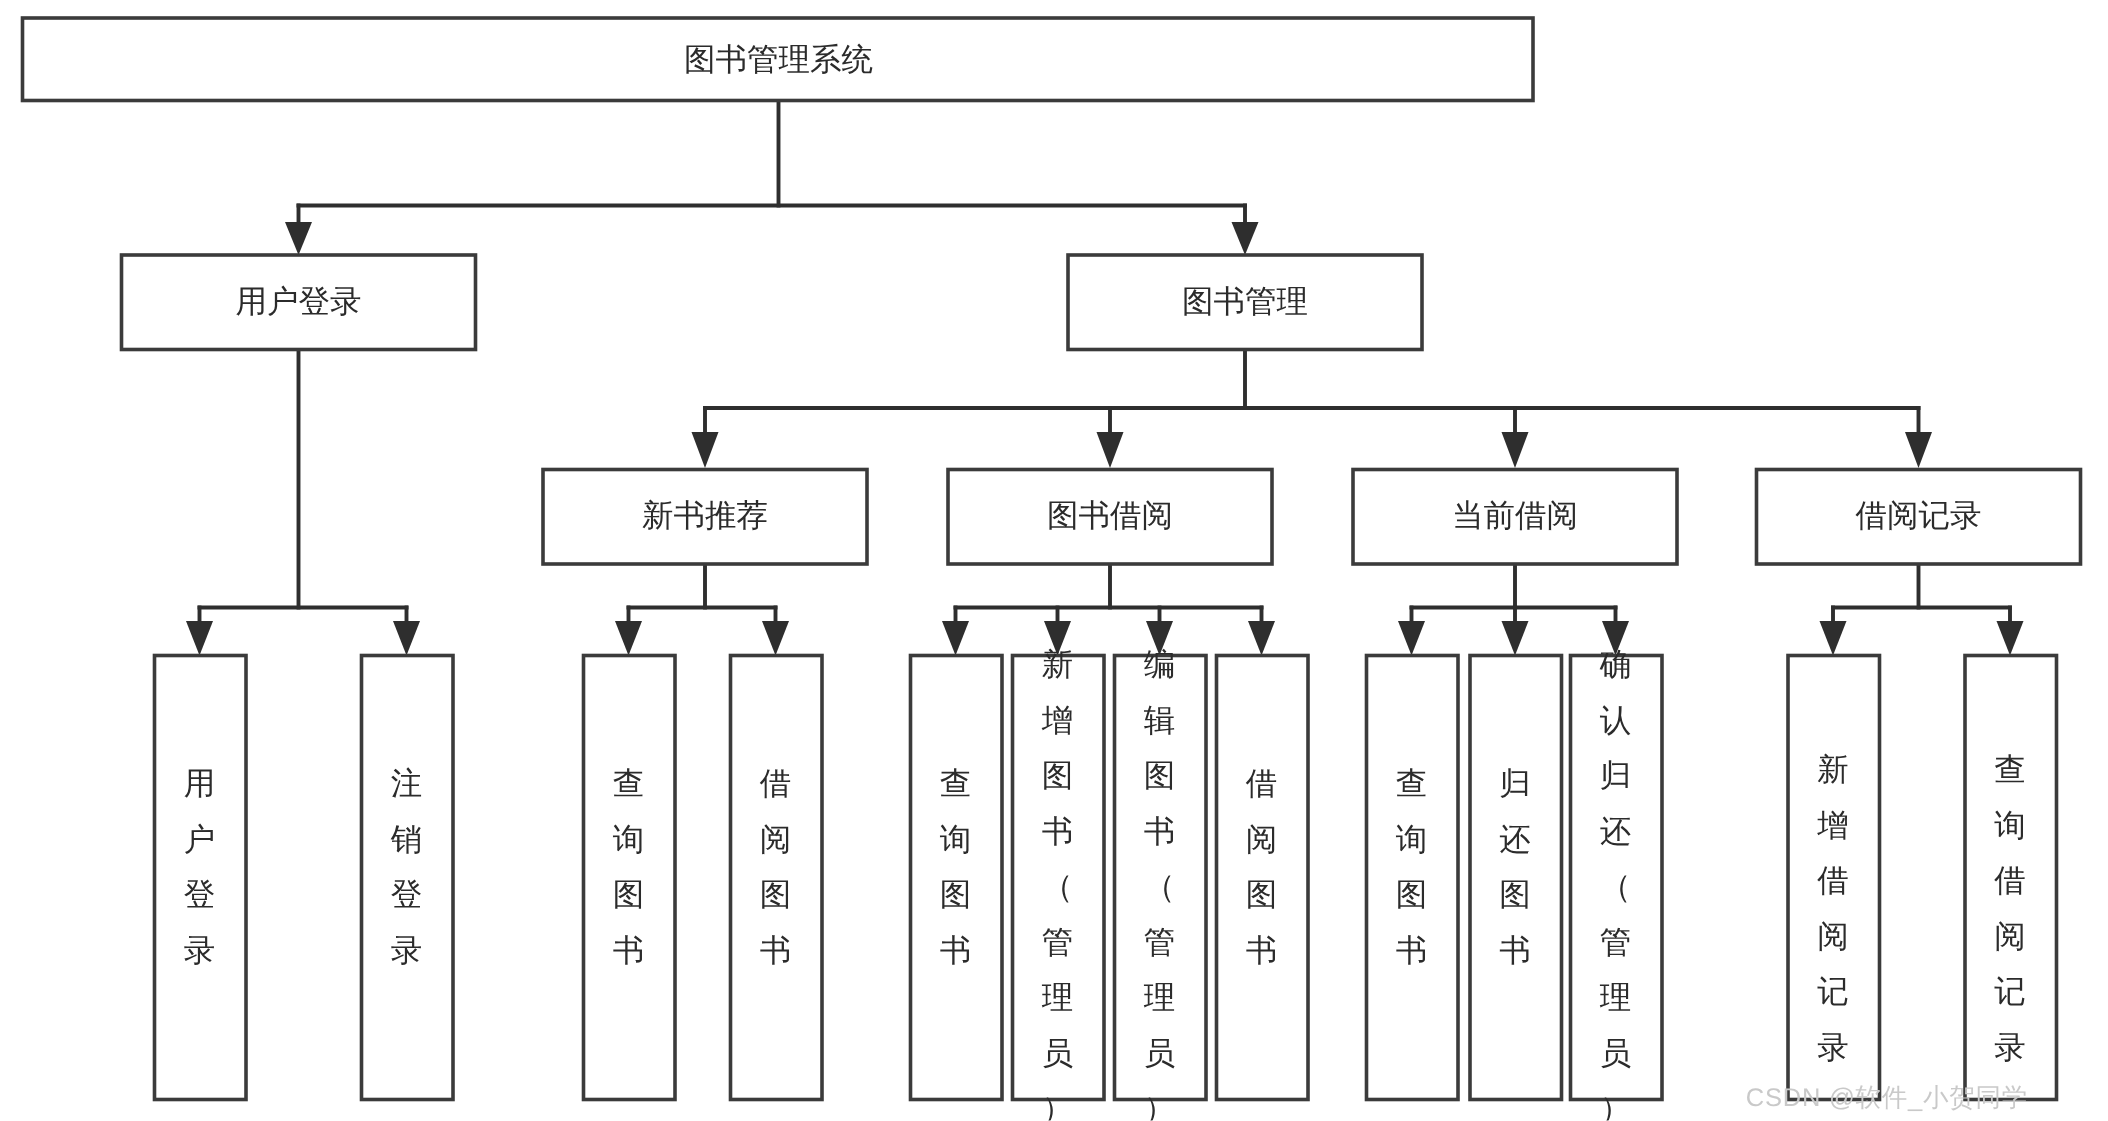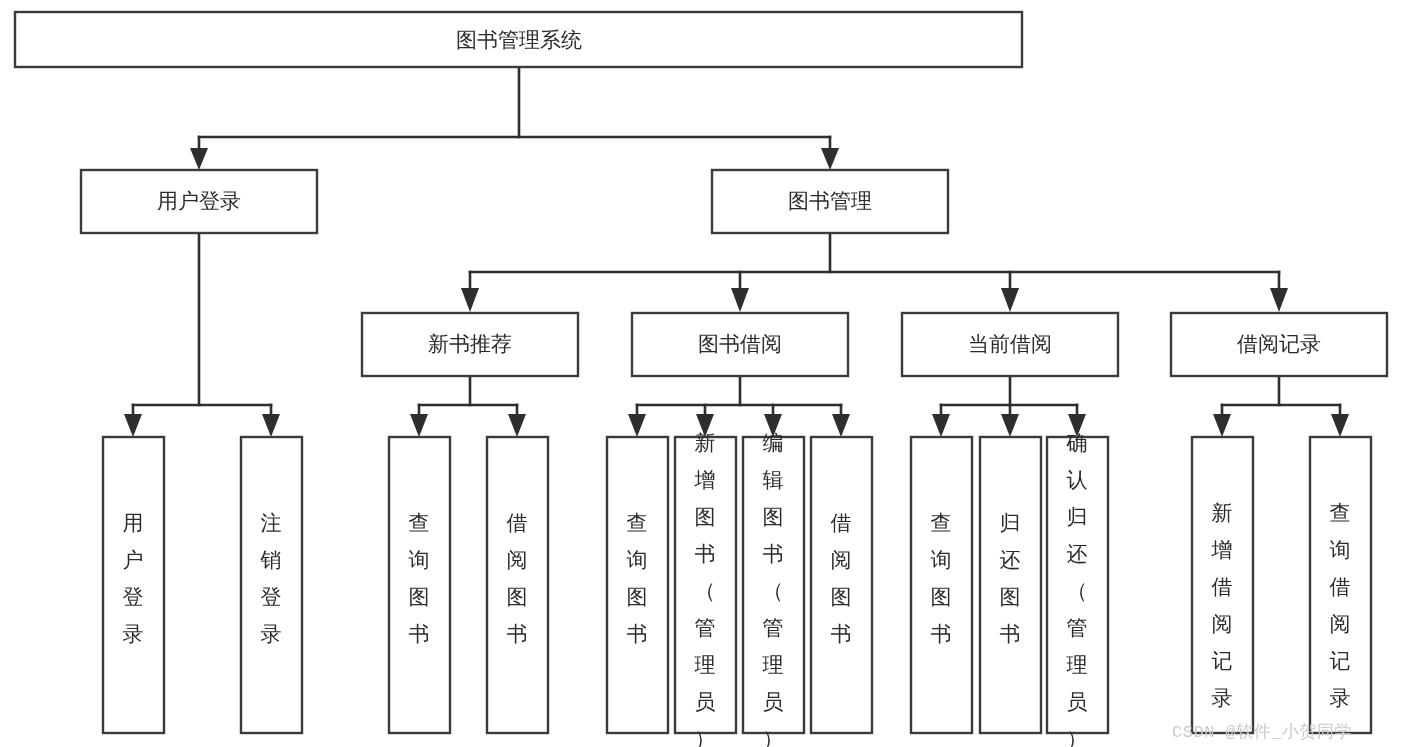--- a/index.html
+++ b/index.html
@@ -56,21 +56,21 @@
     font-family: "DejaVu Sans", "Liberation Sans", sans-serif;
     font-size: 21px;
     text-anchor: middle;
   }
   .watermark {
     position: absolute;
     right: 8px;
     bottom: 4px;
     color: #c9c9c9;
     font-size: 17px;
-    font-family: Liberation Mono, monospace;
+    font-family: Liberation Sans, sans-serif;
     letter-spacing: 0.5px;
     white-space: nowrap;
     user-select: none;
   }
 </style>
 </head>
 <body>
 
 <div id="diagram-root">
 

